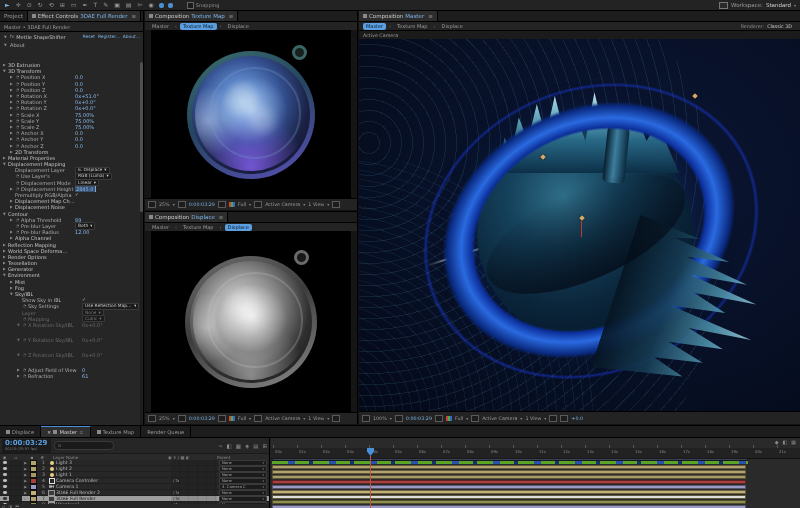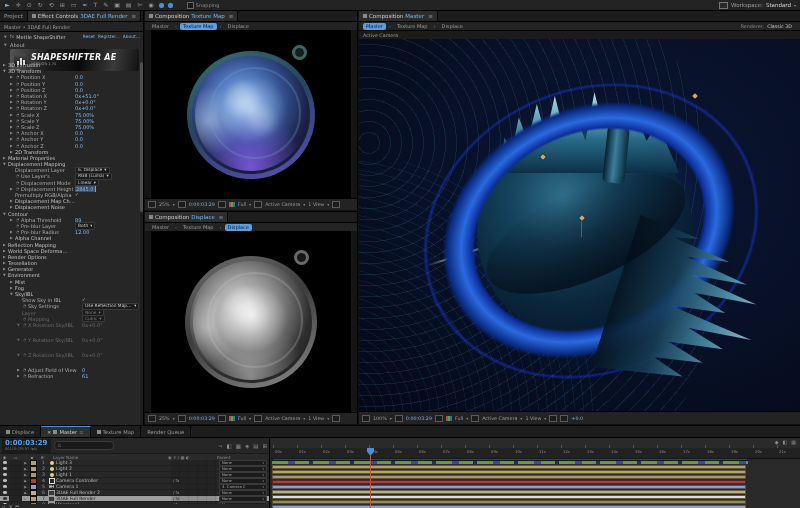--- a/index.html
+++ b/index.html
@@ -248,31 +248,20 @@
       <span class="links">
           <span>Reset</span>
           <span>Register...</span>
           <span>About...</span>
         </span>
     </div>
     <div id="ec-aboutrow">
       <span class="tw">▼</span>
       <span>About</span>
     </div>
-    <div id="ec-logo">
-      <div class="mark">
-        <i style="height:4px;"></i>
-          <i style="height:7px;"></i>
-          <i style="height:5px;"></i>
-      </div>
-      <div>
-        <div class="ttl">SHAPESHIFTER AE</div>
-        <div class="ver">VERSION 1.75</div>
-      </div>
-    </div>
     <div id="ec-params">
         <div class="p-row grp">
           <div class="pname-zone" style="padding-left: 2px;">
             <span class="tw">▶</span>
             <span class="plabel">3D Extrusion</span>
           </div>
           <div class="pval-zone"></div>
         </div>
         <div class="p-row grp">
           <div class="pname-zone" style="padding-left: 2px;">

